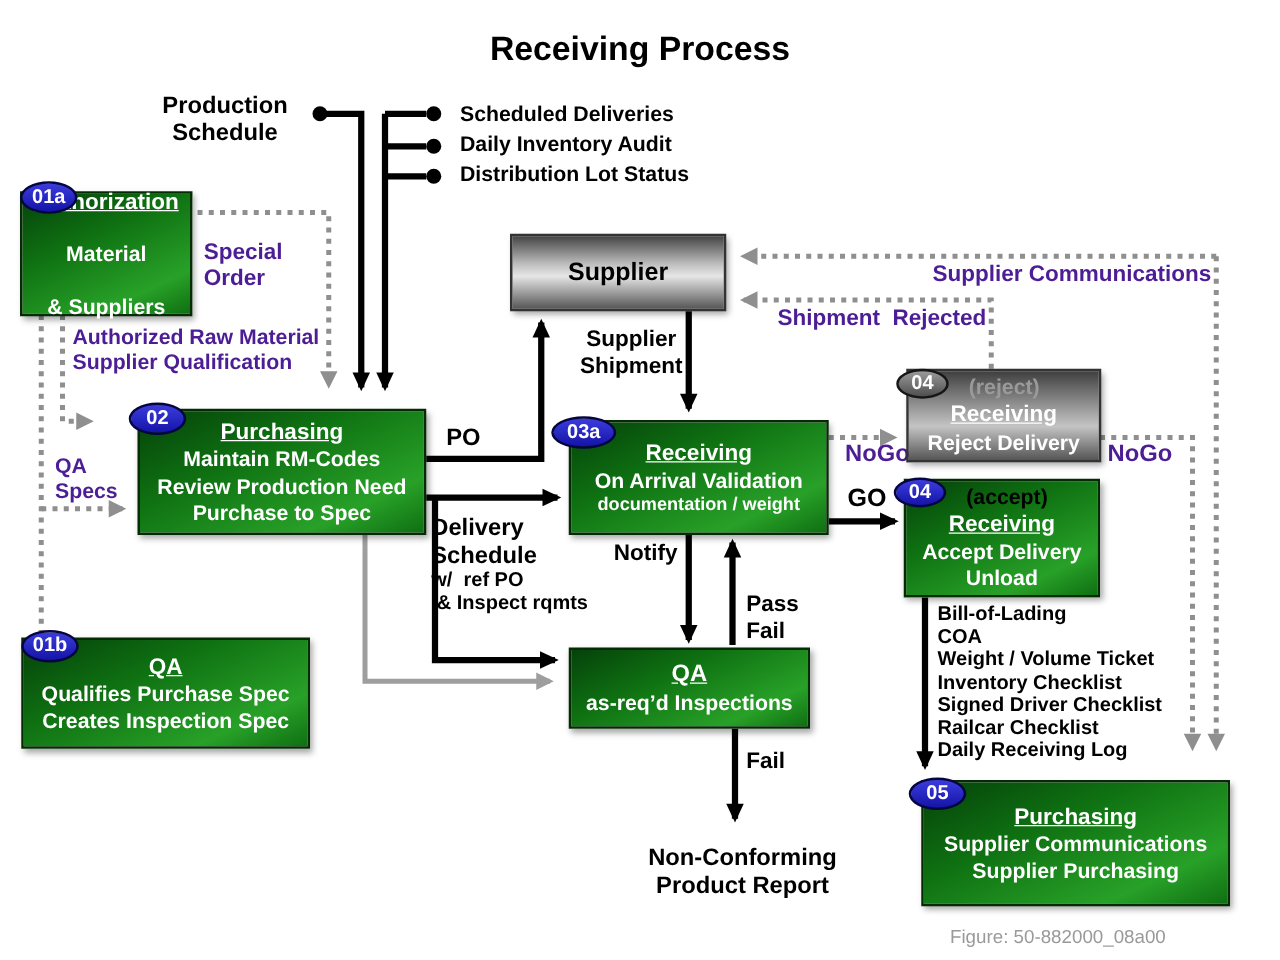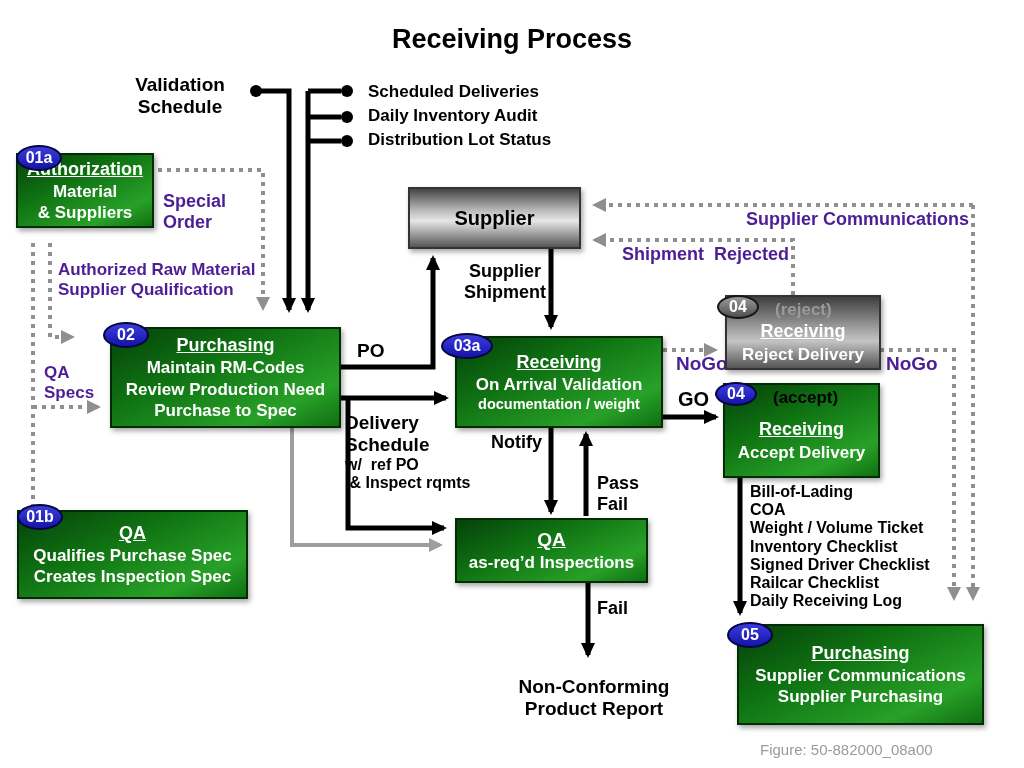--- a/index.html
+++ b/index.html
@@ -117,28 +117,28 @@
       <path d="M663,350 H715" marker-end="url(#ag)"></path>
       <path d="M793,295 V240 H595" marker-end="url(#ag)"></path>
       <path d="M973,205 H595" marker-end="url(#ag)"></path>
       <path d="M973,205 V598" marker-end="url(#ag)"></path>
       <path d="M880,350 H954 V598" marker-end="url(#ag)"></path>
     </g>
   </svg>
 
   <div class="title">Receiving Process</div>
 
-  <div class="lbl black ctr" style="left:118px; top:74px; width:124px; font-size:19px;">Validation
+  <div class="lbl black ctr" style="left:118px; top:74px; width:124px; font-size:19px;">Production
 Schedule</div>
 
   <div class="lbl black" style="left:368px; top:82px; font-size:17px;">Scheduled Deliveries</div>
   <div class="lbl black" style="left:368px; top:106px; font-size:17px;">Daily Inventory Audit</div>
   <div class="lbl black" style="left:368px; top:130px; font-size:17px;">Distribution Lot Status</div>
 
-  <div class="gbox" style="left:16px; top:153px; width:138px; height:75px;">
+  <div class="gbox" style="left:16px; top:153px; width:138px; height:100px;gap:20px;">
     <span class="badge" style="left:-2px; top:-10px;">01a</span>
     <div class="btitle">Authorization</div>
     <div class="bline">Material</div>
     <div class="bline">&amp; Suppliers</div>
   </div>
 
   <div class="lbl gray" style="left:163px; top:191px; font-size:18px;">Special
 Order</div>
   <div class="lbl gray" style="left:58px; top:260px; font-size:17px;">Authorized Raw Material
 Supplier Qualification</div>
@@ -187,20 +187,21 @@
     <span class="tag" style="color:#9a9a9a;">(reject)</span>
     <div class="btitle">Receiving</div>
     <div class="bline">Reject Delivery</div>
   </div>
 
   <div class="gbox padtop" style="left:723px; top:383px; width:157px; height:95px;">
     <span class="badge" style="left:-10px; top:-3px; width:42px; height:24px;">04</span>
     <span class="tag" style="color:#000;">(accept)</span>
     <div class="btitle">Receiving</div>
     <div class="bline">Accept Delivery</div>
+    <div class="bline">Unload</div>
   </div>
 
   <div class="gbox" style="left:455px; top:518px; width:193px; height:65px;">
     <div class="btitle" style="font-size:19px;">QA</div>
     <div class="bline">as-req’d Inspections</div>
   </div>
 
 
   <div class="gbox" style="left:17px; top:510px; width:231px; height:89px;">
     <span class="badge" style="left:-2px; top:-8px;">01b</span>

